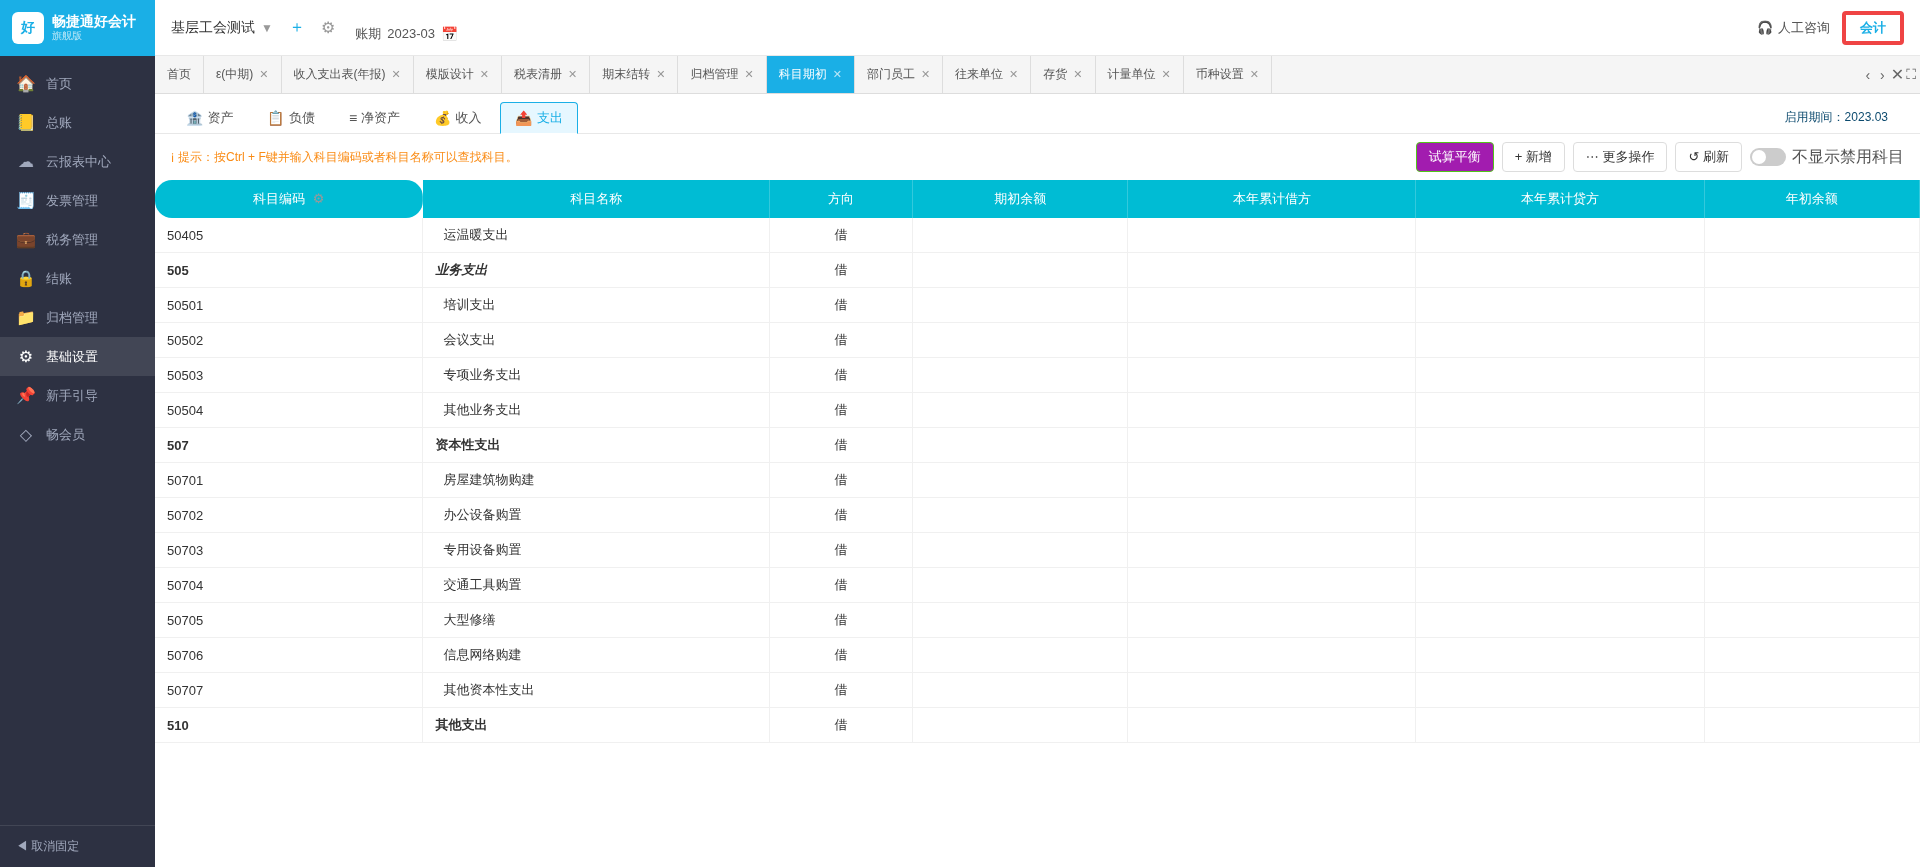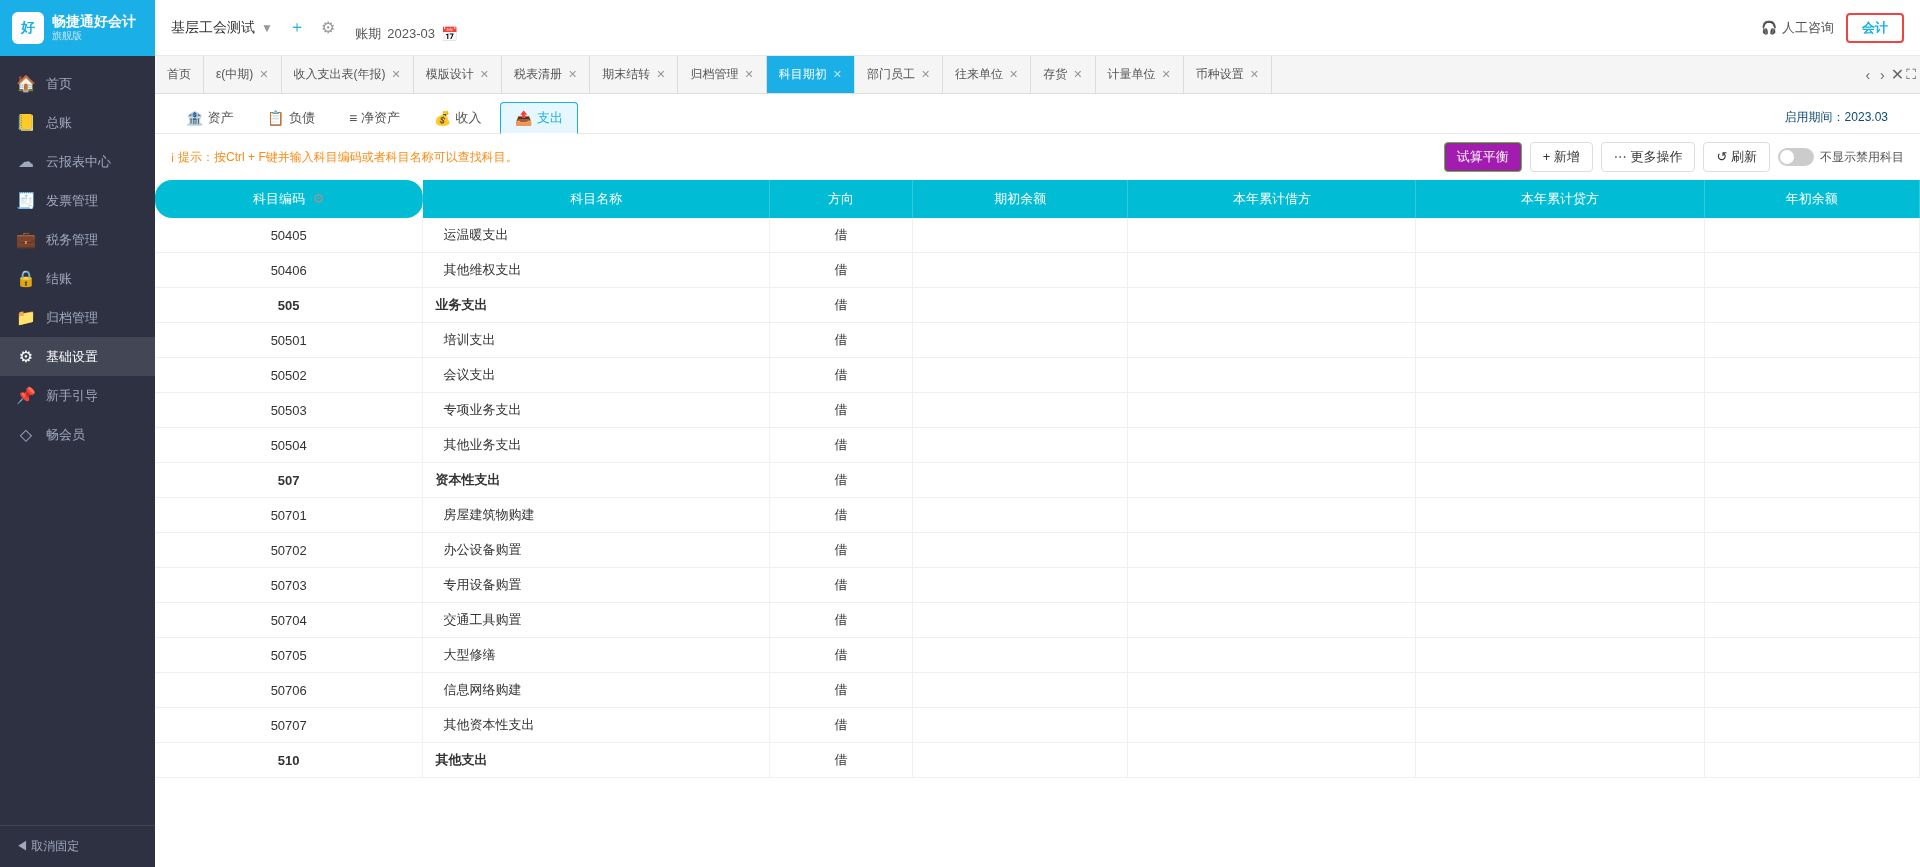--- a/index.html
+++ b/index.html
@@ -24,21 +24,21 @@
     
     .topbar { height: 56px; background: white; display: flex; align-items: center; padding: 0 16px; gap: 12px; border-bottom: 1px solid #e8e8e8; flex-shrink: 0; }
     .topbar-company { display: flex; align-items: center; gap: 6px; font-size: 14px; color: #333; cursor: pointer; }
     .topbar-company-arrow { color: #999; font-size: 12px; }
     .topbar-add { color: #1aafe6; font-size: 16px; cursor: pointer; padding: 4px; }
     .topbar-settings { color: #999; font-size: 16px; cursor: pointer; }
     .topbar-period { display: flex; align-items: center; gap: 6px; font-size: 13px; color: #555; margin-left: 8px; margin-top: 12px; }
     .topbar-period-icon { color: #1aafe6; font-size: 14px; }
     .topbar-right { margin-left: auto; display: flex; align-items: center; gap: 12px; }
     .topbar-service { display: flex; align-items: center; gap: 4px; color: #555; font-size: 13px; cursor: pointer; }
-    .topbar-btn-kuaiji { border: 2px solid #ef4444; color: #1aafe6; background: white; padding: 4px 14px; border-radius: 4px; font-size: 13px; cursor: pointer; font-weight: bold; }
+    .topbar-btn-kuaiji { border: 4px solid #ef4444; color: #1aafe6; background: white; padding: 4px 14px; border-radius: 4px; font-size: 13px; cursor: pointer; font-weight: bold; }
 
     
     .tabbar { background: #f5f5f5; border-bottom: 1px solid #ddd; display: flex; align-items: center; height: 38px; flex-shrink: 0; overflow: hidden; }
     .tabbar-inner { display: flex; align-items: center; flex: 1; overflow: hidden; height: 100%; }
     .tab { display: flex; align-items: center; gap: 4px; padding: 0 12px; height: 100%; font-size: 12px; color: #555; cursor: pointer; border-right: 1px solid #ddd; white-space: nowrap; background: #f5f5f5; flex-shrink: 0; }
     .tab.active { background: #1aafe6; color: white; }
     .tab-close { font-size: 11px; color: rgba(0,0,0,0.4); margin-left: 2px; cursor: pointer; }
     .tab.active .tab-close { color: rgba(255,255,255,0.7); }
     .tabbar-nav { display: flex; align-items: center; padding: 0 4px; gap: 2px; }
     .tabbar-nav-btn { background: none; border: none; cursor: pointer; color: #666; font-size: 14px; padding: 2px 4px; }
@@ -51,36 +51,36 @@
     
     .subtabs { display: flex; align-items: center; padding: 8px 16px 0; background: white; border-bottom: 1px solid #e8e8e8; gap: 4px; flex-shrink: 0; }
     .subtab { display: flex; align-items: center; gap: 4px; padding: 6px 14px; border-radius: 4px 4px 0 0; font-size: 13px; cursor: pointer; color: #555; border: 1px solid transparent; border-bottom: none; }
     .subtab.active { background: #e6f7ff; border-color: #1aafe6; color: #1aafe6; border-bottom: 1px solid white; margin-bottom: -1px; }
     .subtab-icon { font-size: 14px; }
 
     
     .toolbar { display: flex; align-items: center; padding: 8px 16px; gap: 8px; background: white; flex-shrink: 0; }
     .toolbar-tip { font-size: 12px; color: #fa8c16; display: flex; align-items: center; gap: 4px; flex: 1; }
     .toolbar-tip-icon { color: #fa8c16; }
-    .toolbar-toggle { display: flex; align-items: center; gap: 6px; font-size: 12px; color: #555; margin-left: auto; }
+    .toolbar-toggle { display: flex; align-items: center; gap: 6px; font-size: 16px; color: #555; margin-left: auto; }
     .toggle-switch { width: 36px; height: 18px; background: #ccc; border-radius: 9px; position: relative; cursor: pointer; }
     .toggle-switch::after { content: ''; position: absolute; width: 14px; height: 14px; background: white; border-radius: 50%; top: 2px; left: 2px; transition: left 0.2s; }
     .toolbar-btn { display: flex; align-items: center; gap: 4px; padding: 5px 12px; border-radius: 4px; font-size: 13px; cursor: pointer; border: 1px solid #ddd; background: white; color: #333; }
     .toolbar-btn.primary { background: #a21caf; border-color: #52c41a; color: white; }
     .toolbar-btn.ghost { border: 1px solid #ddd; }
 
     
     .table-container { flex: 1; overflow-y: auto; }
     table { width: 100%; border-collapse: collapse; }
     thead tr { background: #00bcd4; color: white; }
     thead th { padding: 10px 12px; font-size: 13px; font-weight: 500; text-align: center; border-right: 1px solid rgba(255,255,255,0.2); white-space: nowrap; }
     thead th:first-child { text-align: center; border-radius: 17px; }
     tbody tr { border-bottom: 1px solid #f0f0f0; }
     tbody td { padding: 8px 12px; font-size: 13px; color: #333; text-align: center; border-right: 1px solid #f0f0f0; }
-    tbody td:nth-child(1) { text-align: center; }
+    tbody td:nth-child(1) { text-align: left; }
     tbody td:nth-child(2) { text-align: left; padding-left: 20px; }
     tbody td.parent-row { font-weight: bold; }
     tbody td.parent-row:nth-child(2) { padding-left: 12px; }
 
     
     .table-container::-webkit-scrollbar { width: 8px; }
     .table-container::-webkit-scrollbar-track { background: #f0f0f0; }
     .table-container::-webkit-scrollbar-thumb { background: #ccc; border-radius: 4px; }
 
     .settings-icon { cursor: pointer; color: #999; font-size: 13px; margin-left: 4px; }
@@ -297,31 +297,22 @@
         <tr>
               <td>50405</td>
               <td>运温暖支出</td>
               <td>借</td>
               <td></td>
               <td></td>
               <td></td>
               <td></td>
             </tr>
             <tr>
-              <td>50406</td>
-              <td>其他维权支出</td>
-              <td>借</td>
-              <td></td>
-              <td></td>
-              <td></td>
-              <td></td>
-            </tr>
-            <tr>
               <td class="parent-row">505</td>
-              <td class="parent-row" style="padding-left: 12px;">业务支出</td>
+              <td class="parent-row" style="padding-left: 12px; font-style: italic;">业务支出</td>
               <td>借</td>
               <td></td>
               <td></td>
               <td></td>
               <td></td>
             </tr>
             <tr>
               <td>50501</td>
               <td>培训支出</td>
               <td>借</td>

